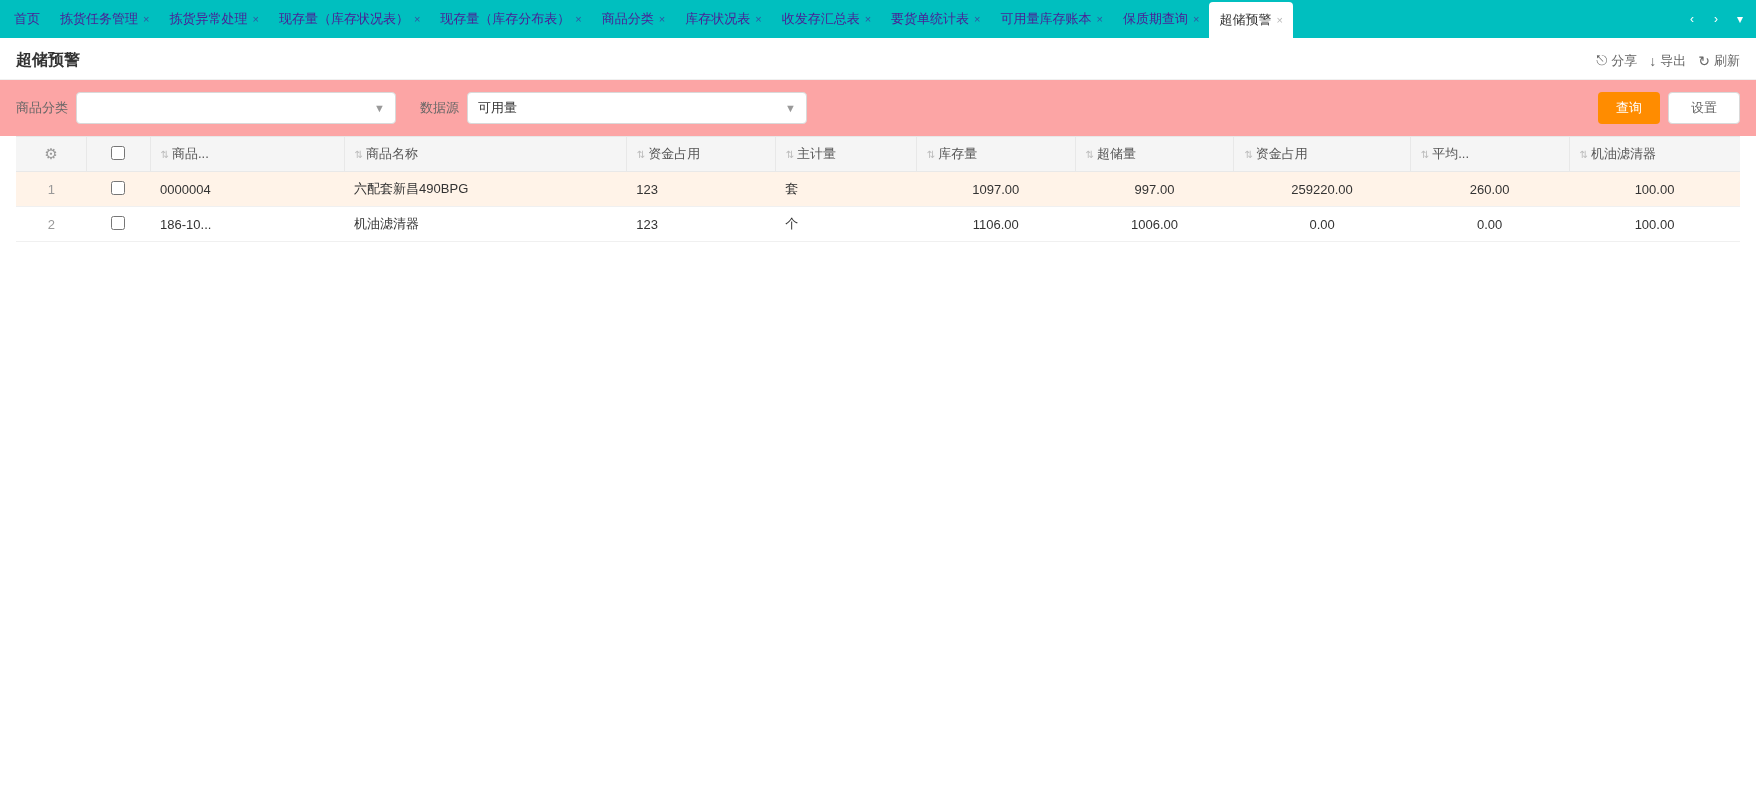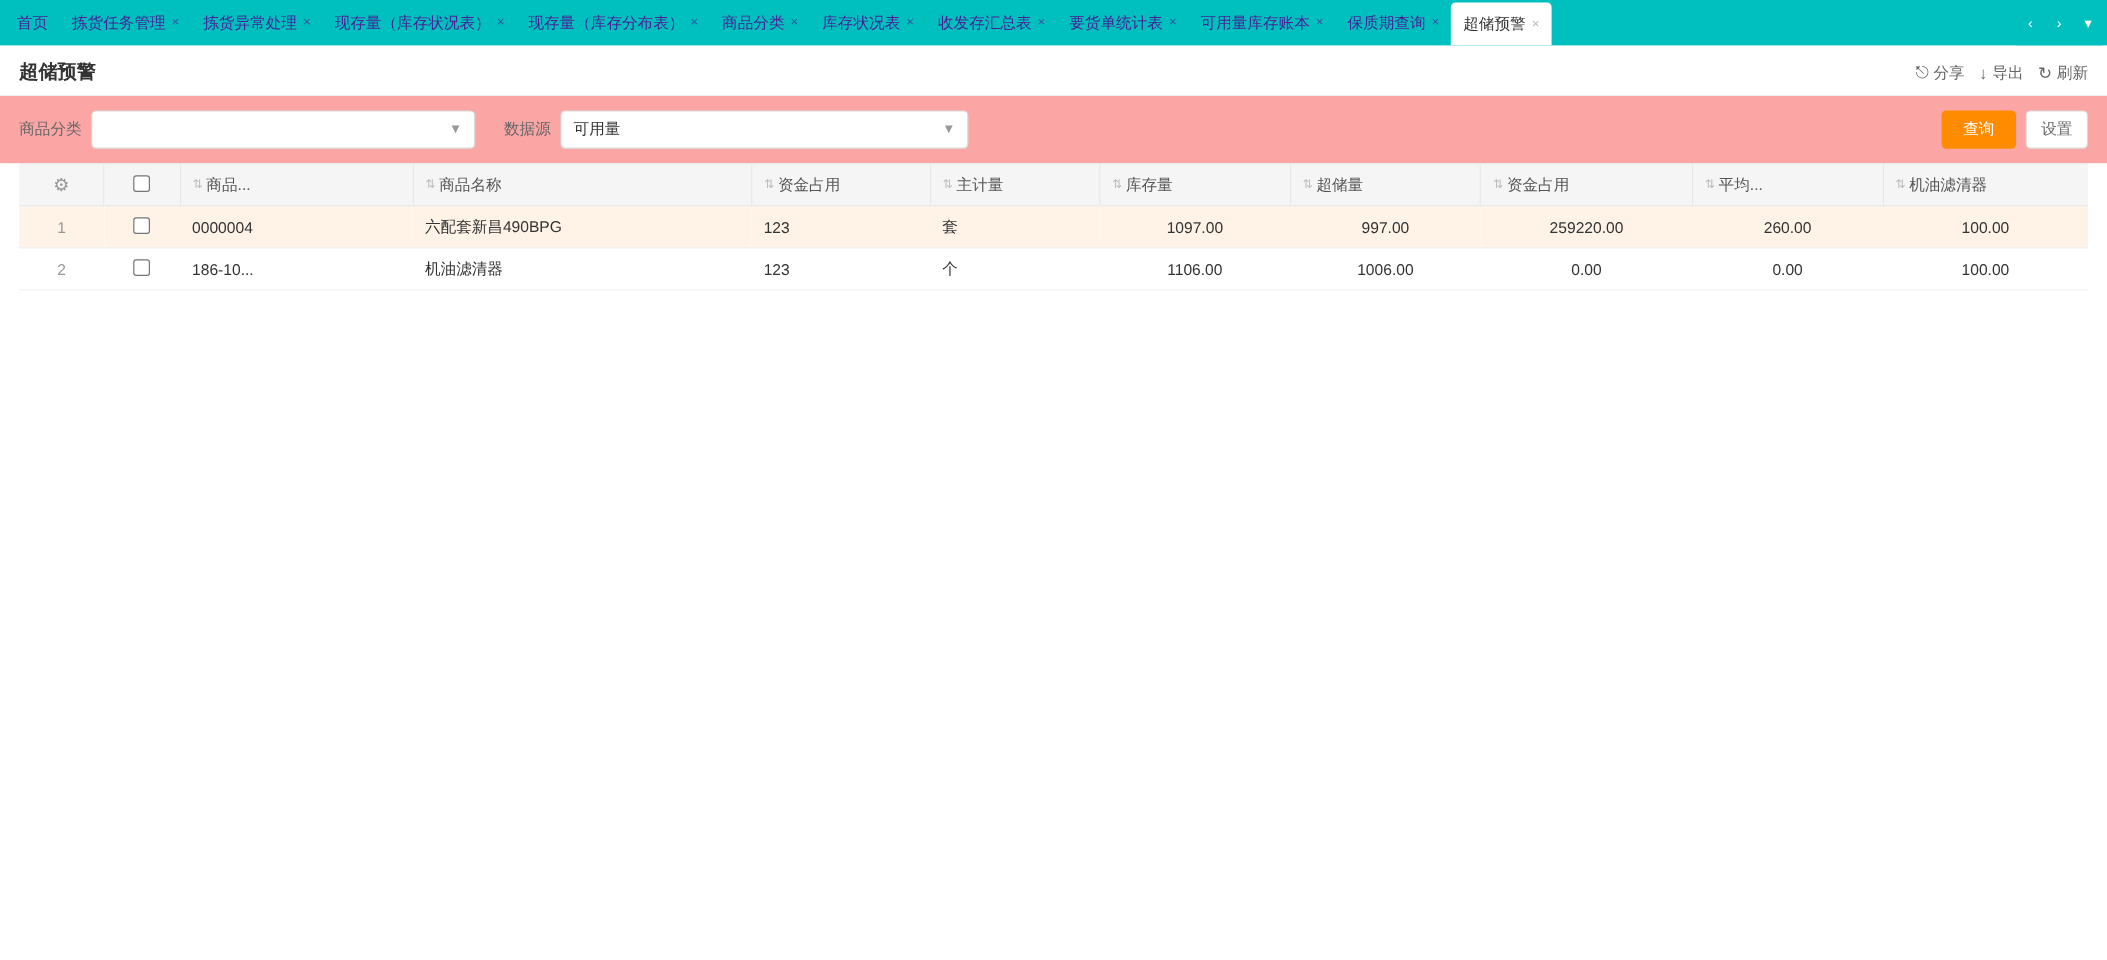--- a/index.html
+++ b/index.html
@@ -146,21 +146,21 @@
       padding: 6px 18px;
       font-size: 13px;
       cursor: pointer;
       margin-left: auto;
     }
     .btn-settings {
       background: #fff;
       color: #666;
       border: 1px solid #d9d9d9;
       border-radius: 4px;
-      padding: 5px 12px;
+      padding: 5px 22px;
       font-size: 13px;
       cursor: pointer;
     }
 
     
     .table-container {
       padding: 0 16px;
     }
     table {
       width: 100%;

